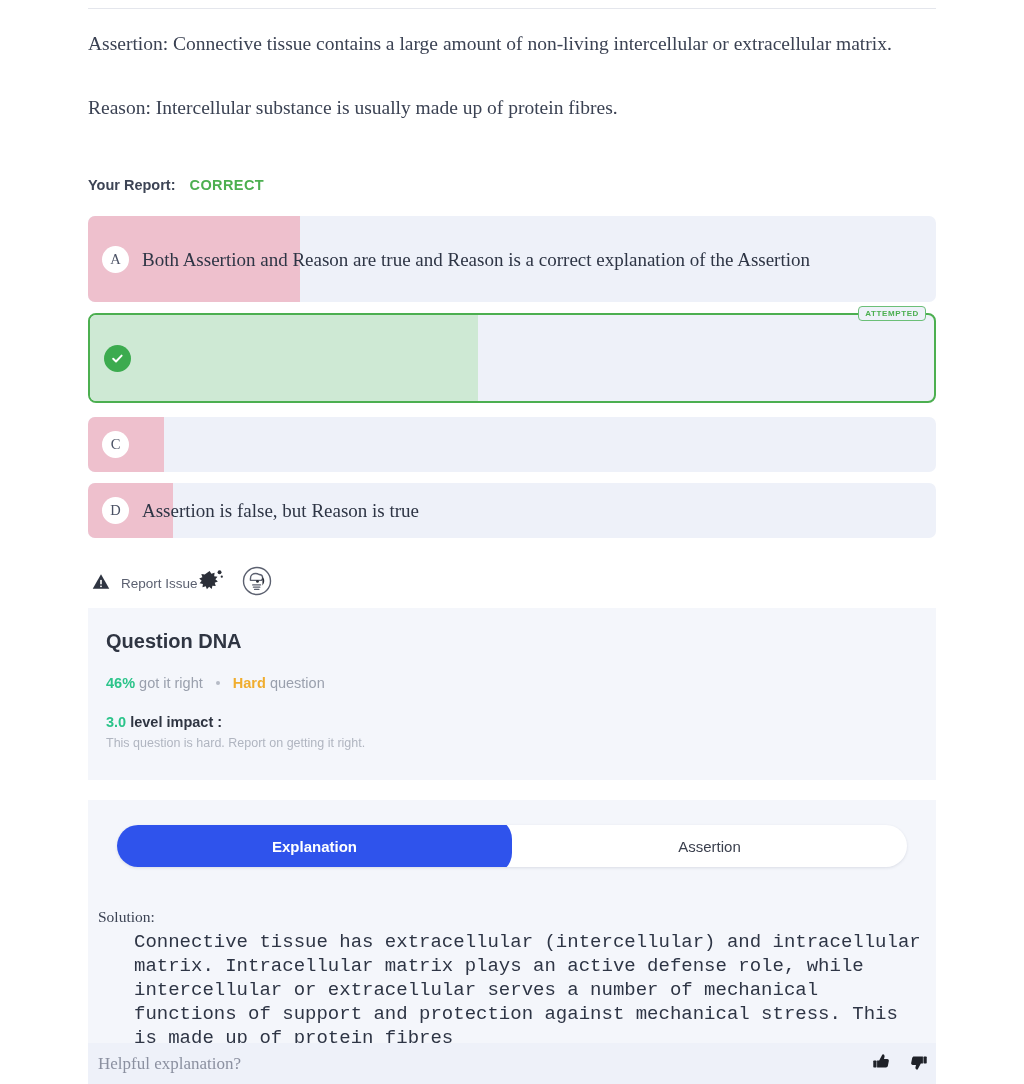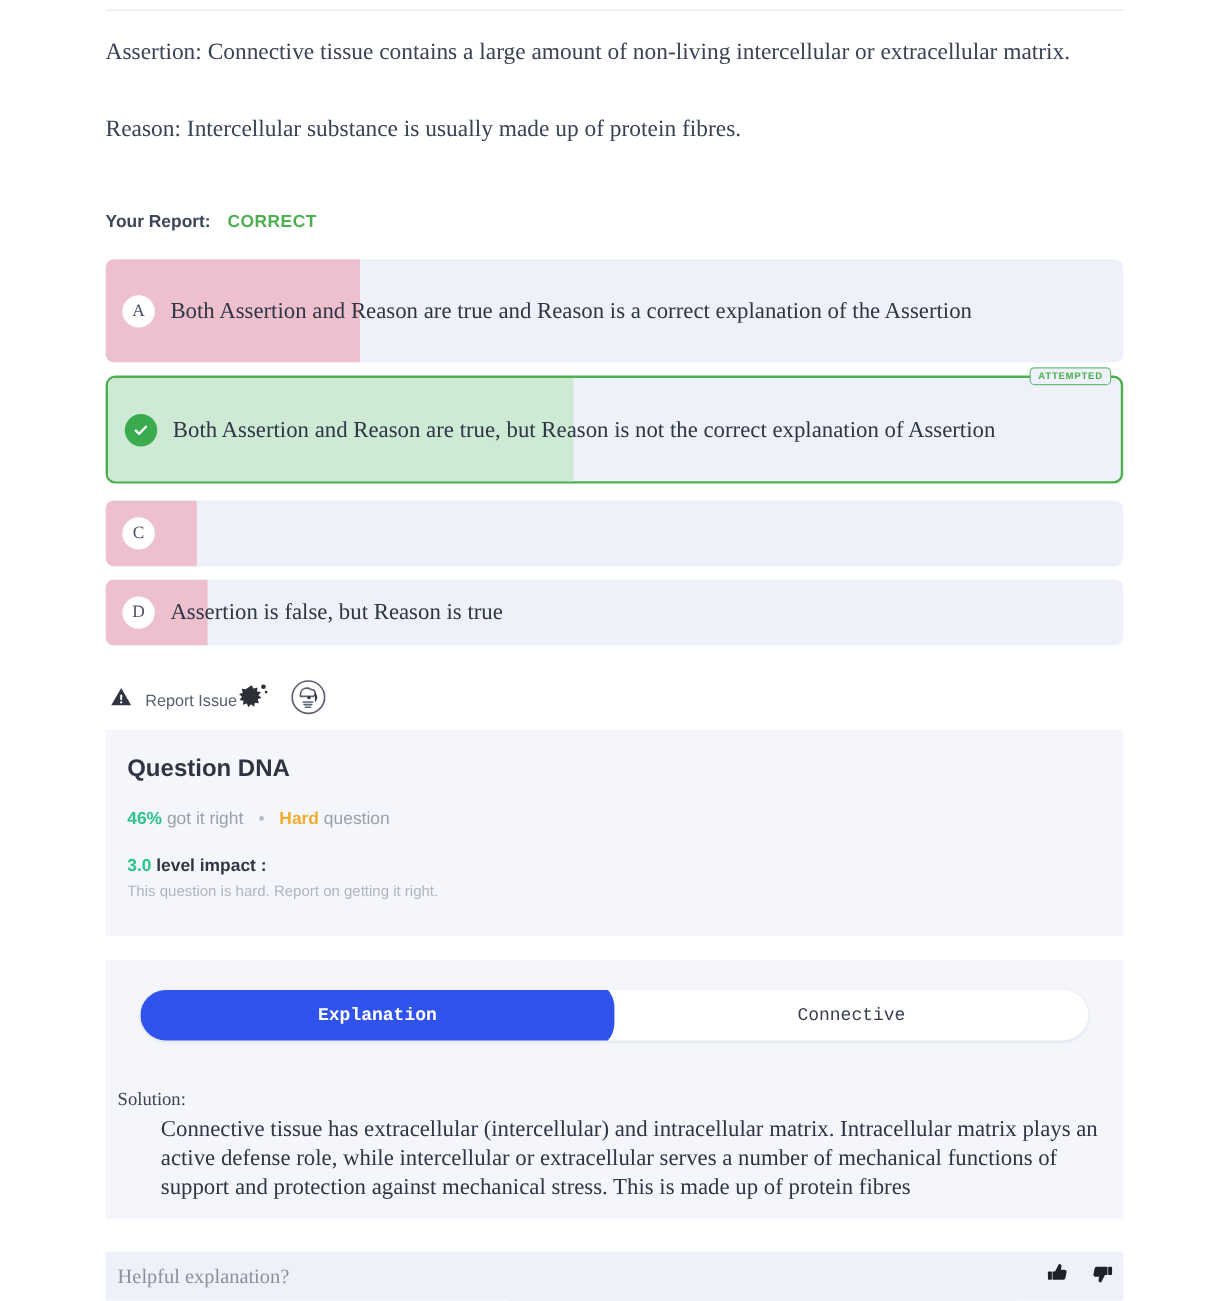--- a/index.html
+++ b/index.html
@@ -246,21 +246,21 @@
     align-items: center;
     box-shadow: 0 1px 3px rgba(40,50,80,.12);
     overflow: hidden;
   }
   .tab {
     flex: 1 1 50%;
     height: 56px;
     display: flex;
     align-items: center;
     justify-content: center;
-    font-family: Liberation Mono, monospace;
+    font-family: Liberation Sans, sans-serif;
     font-size: 15px;
     color: #3a3f4d;
     border-radius: 21px;
   }
   .tab.active {
     background: #2f53ec;
     color: #ffffff;
     font-weight: bold;
   }
 
@@ -274,21 +274,21 @@
     box-sizing: border-box;
     padding: 16px 10px 14px 10px;
   }
   .solution-label {
     font-family: "Liberation Serif", "DejaVu Serif", serif;
     font-size: 15.5px;
     color: #3b4253;
     margin-bottom: 4px;
   }
   .solution-body {
-    font-family: Liberation Serif, serif;
+    font-family: Liberation Mono, monospace;
     font-size: 19px;
     line-height: 24px;
     color: #2e3545;
     padding-left: 36px;
   }
 
   
   .helpful-row {
     position: absolute;
     left: 88px;
@@ -340,21 +340,20 @@
 
     <div class="option correct tall">
       <div class="fill" style="width:46%"></div>
       <div class="attempted-badge">ATTEMPTED</div>
       <div class="inner">
         <div class="badge-check">
           <svg width="15" height="15" viewBox="0 0 16 16" aria-hidden="true">
             <path d="M3.4 8.3 L6.4 11.2 L12.4 4.9" fill="none" stroke="#ffffff" stroke-width="2.1" stroke-linecap="round" stroke-linejoin="round"></path>
           </svg>
         </div>
-        <div class="option-text">Both Assertion and Reason are true, but Reason is not the correct explanation of Assertion</div>
       </div>
     </div>
 
     <div class="option short">
       <div class="fill" style="width:9%"></div>
       <div class="inner">
         <div class="badge-letter">C</div>
       </div>
     </div>
 
@@ -411,21 +410,21 @@
     <div class="dna-impact">
       <span class="lvl">3.0</span>
       <span>level impact :</span>
     </div>
     <div class="dna-note">This question is hard. Report on getting it right.</div>
   </div>
 
   <div class="tab-panel">
     <div class="tab-pill">
       <div class="tab active">Explanation</div>
-      <div class="tab">Connective</div>
+      <div class="tab">Assertion</div>
     </div>
   </div>
 
   <div class="solution">
     <div class="solution-label">Solution:</div>
     <div class="solution-body">Connective tissue has extracellular (intercellular) and intracellular matrix. Intracellular matrix plays an active defense role, while intercellular or extracellular serves a number of mechanical functions of support and protection against mechanical stress. This is made up of protein fibres</div>
   </div>
 
   <div class="helpful-row">
     <span class="helpful-label">Helpful explanation?</span>

